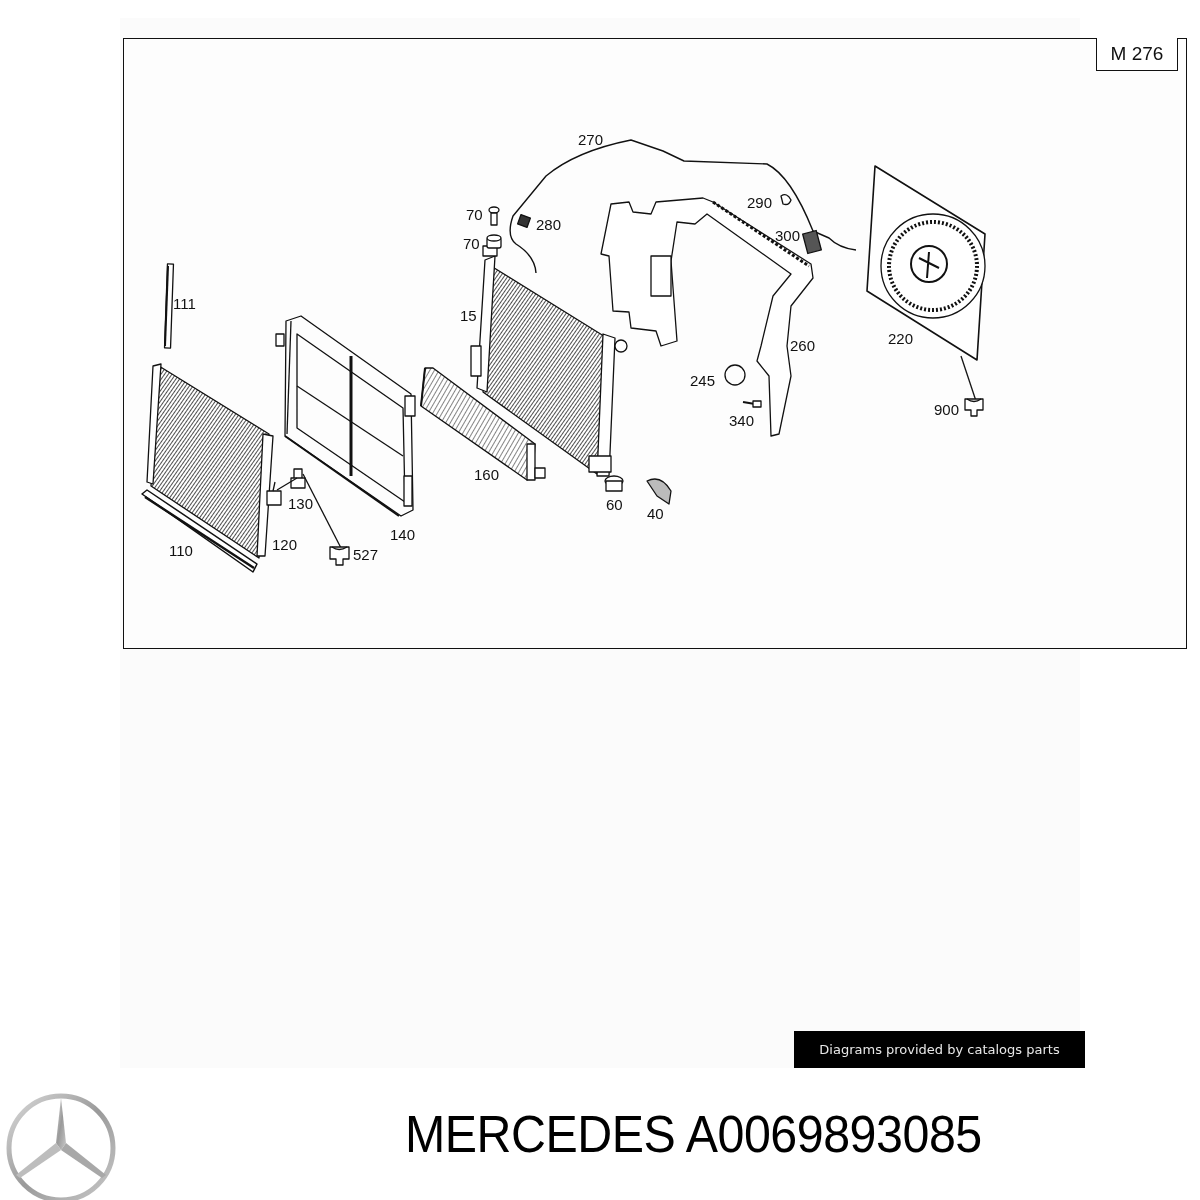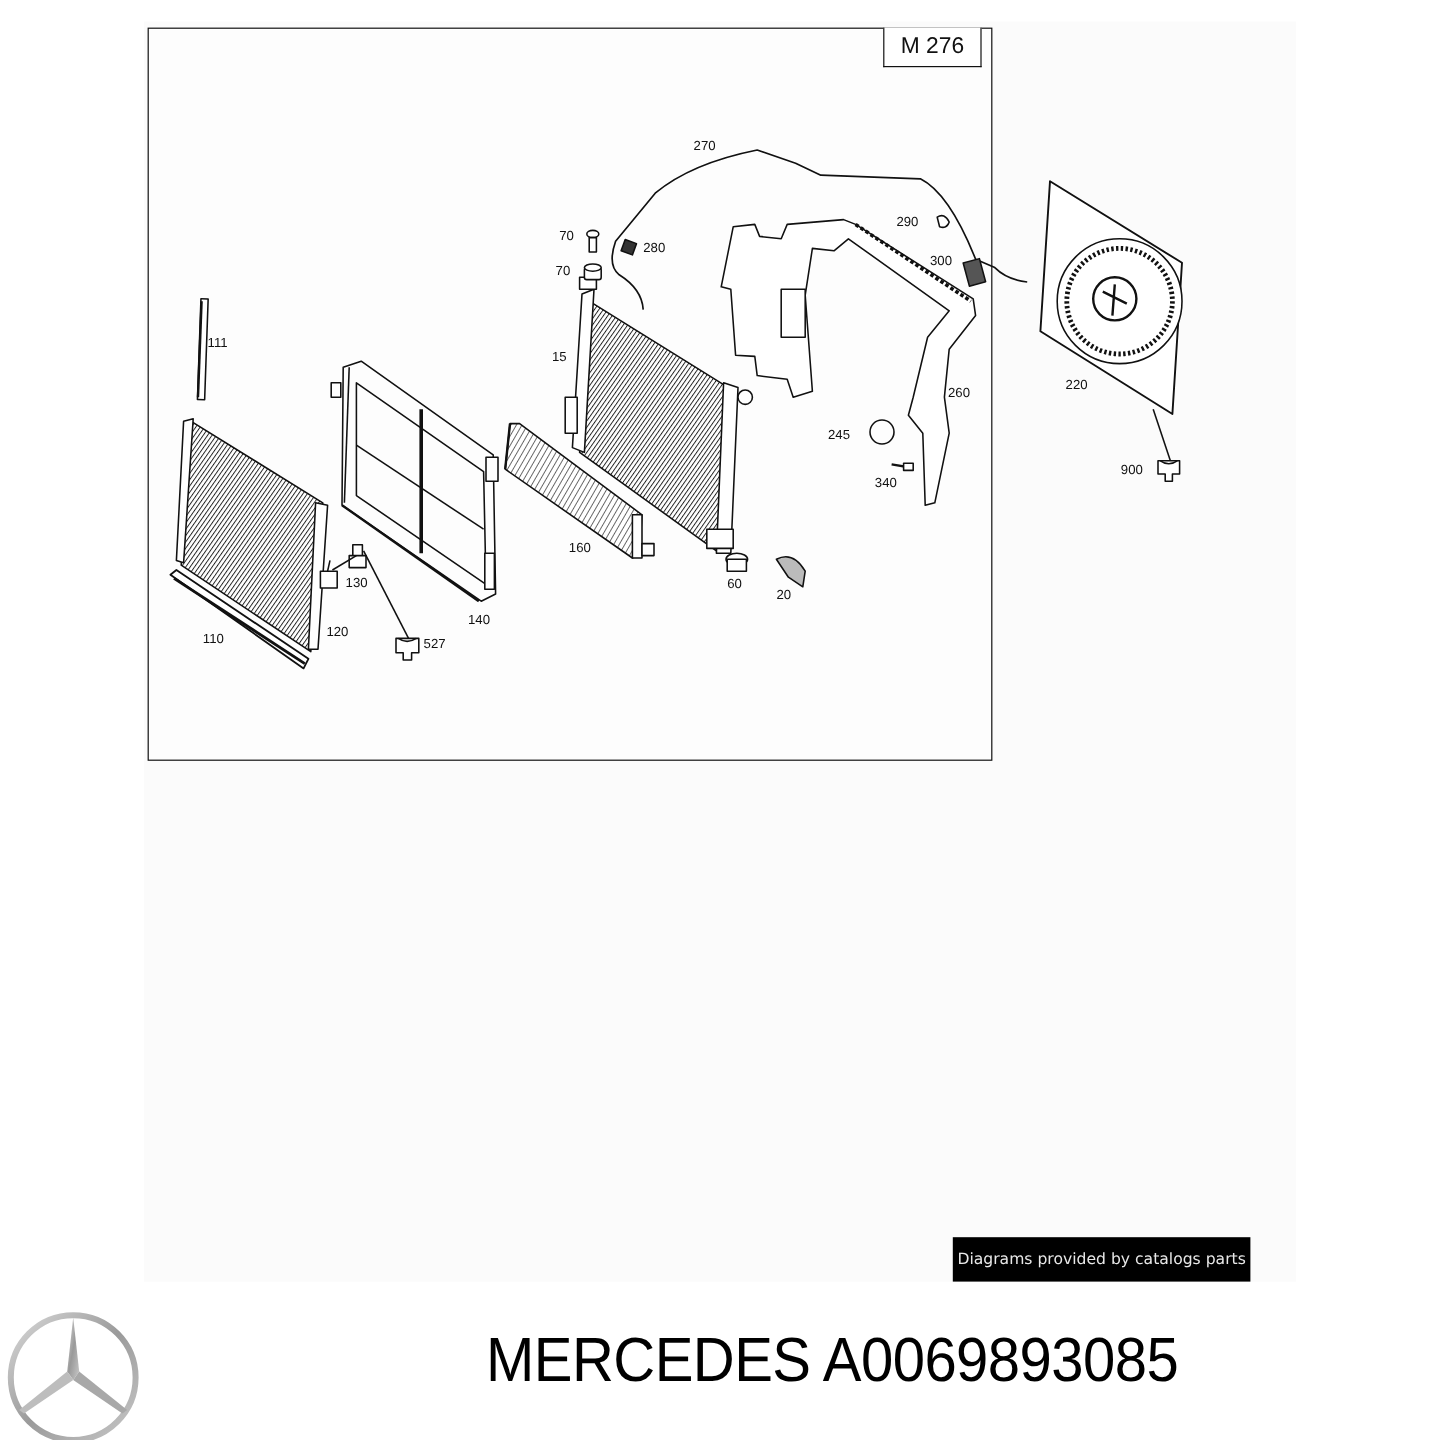--- a/index.html
+++ b/index.html
@@ -1,27 +1,27 @@
 <!DOCTYPE html>
 <html><head>
 <meta charset="utf-8">
 <style>
   html, body { margin: 0; padding: 0; background: #ffffff; }
   body { width: 1200px; height: 1200px; position: relative; overflow: hidden;
          font-family: "Liberation Sans", sans-serif; }
   .panel { position: absolute; left: 120px; top: 18px; width: 960px; height: 1050px; background: #fbfbfb; }
-  .diagram-frame { position: absolute; left: 123px; top: 23px; width: 704px; height: 611px;
+  .diagram-frame { position: absolute; left: 123px; top: 38px; width: 1064px; height: 611px;
                    border: 1.5px solid #111; background: #fdfdfd; box-sizing: border-box; padding-left: 40px; }
   .model-box { position: absolute; right: 8px; top: -1px; width: 82px; height: 33px;
                border: 1.5px solid #111; border-top: none; background: #fff; box-sizing: border-box;
                display: flex; align-items: center; justify-content: center;
                font-size: 19px; color: #111; }
   .drawing { position: absolute; left: 0; top: 0; }
-  .callout { position: absolute; font-size: 11px; color: #111; line-height: 1; white-space: nowrap; }
-  .credit { position: absolute; left: 794px; top: 1031px; width: 248px; height: 37px; background: #000;
+  .callout { position: absolute; font-size: 15px; color: #111; line-height: 1; white-space: nowrap; }
+  .credit { position: absolute; left: 794px; top: 1031px; width: 291px; height: 37px; background: #000;
             color: #e8e8e8; font-family: "DejaVu Sans", sans-serif; font-size: 13px;
             display: flex; align-items: center; justify-content: center; }
   .logo { position: absolute; left: 2px; top: 1088px; width: 118px; height: 112px; }
   .part-title { position: absolute; left: 405px; top: 1108px; font-size: 52px; color: #000;
                 letter-spacing: -0.5px; line-height: 1; white-space: nowrap; transform: scaleX(0.93); transform-origin: left top; }
 </style>
 </head>
 <body>
 
 <div class="panel"></div>
@@ -154,21 +154,21 @@
       </g>
 
       <g>
         <path d="M964,383 L982,383 L982,394 L976,394 L976,400 L970,400 L970,394 L964,394 Z" fill="#fff"></path>
         <path d="M966,383 Q973,388 980,383"></path>
       </g>
     </g>
   </svg>
 
   <span class="callout" style="left:336px;top:269px">15</span>
-  <span class="callout" style="left:523px;top:467px">20</span>
+  <span class="callout" style="left:523px;top:467px">40</span>
   <span class="callout" style="left:339px;top:197px">70</span>
   <span class="callout" style="left:342px;top:168px">70</span>
   <span class="callout" style="left:482px;top:458px">60</span>
   <span class="callout" style="left:45px;top:504px">110</span>
   <span class="callout" style="left:148px;top:498px">120</span>
   <span class="callout" style="left:164px;top:457px">130</span>
   <span class="callout" style="left:49px;top:257px">111</span>
   <span class="callout" style="left:266px;top:488px">140</span>
   <span class="callout" style="left:350px;top:428px">160</span>
   <span class="callout" style="left:764px;top:292px">220</span>

